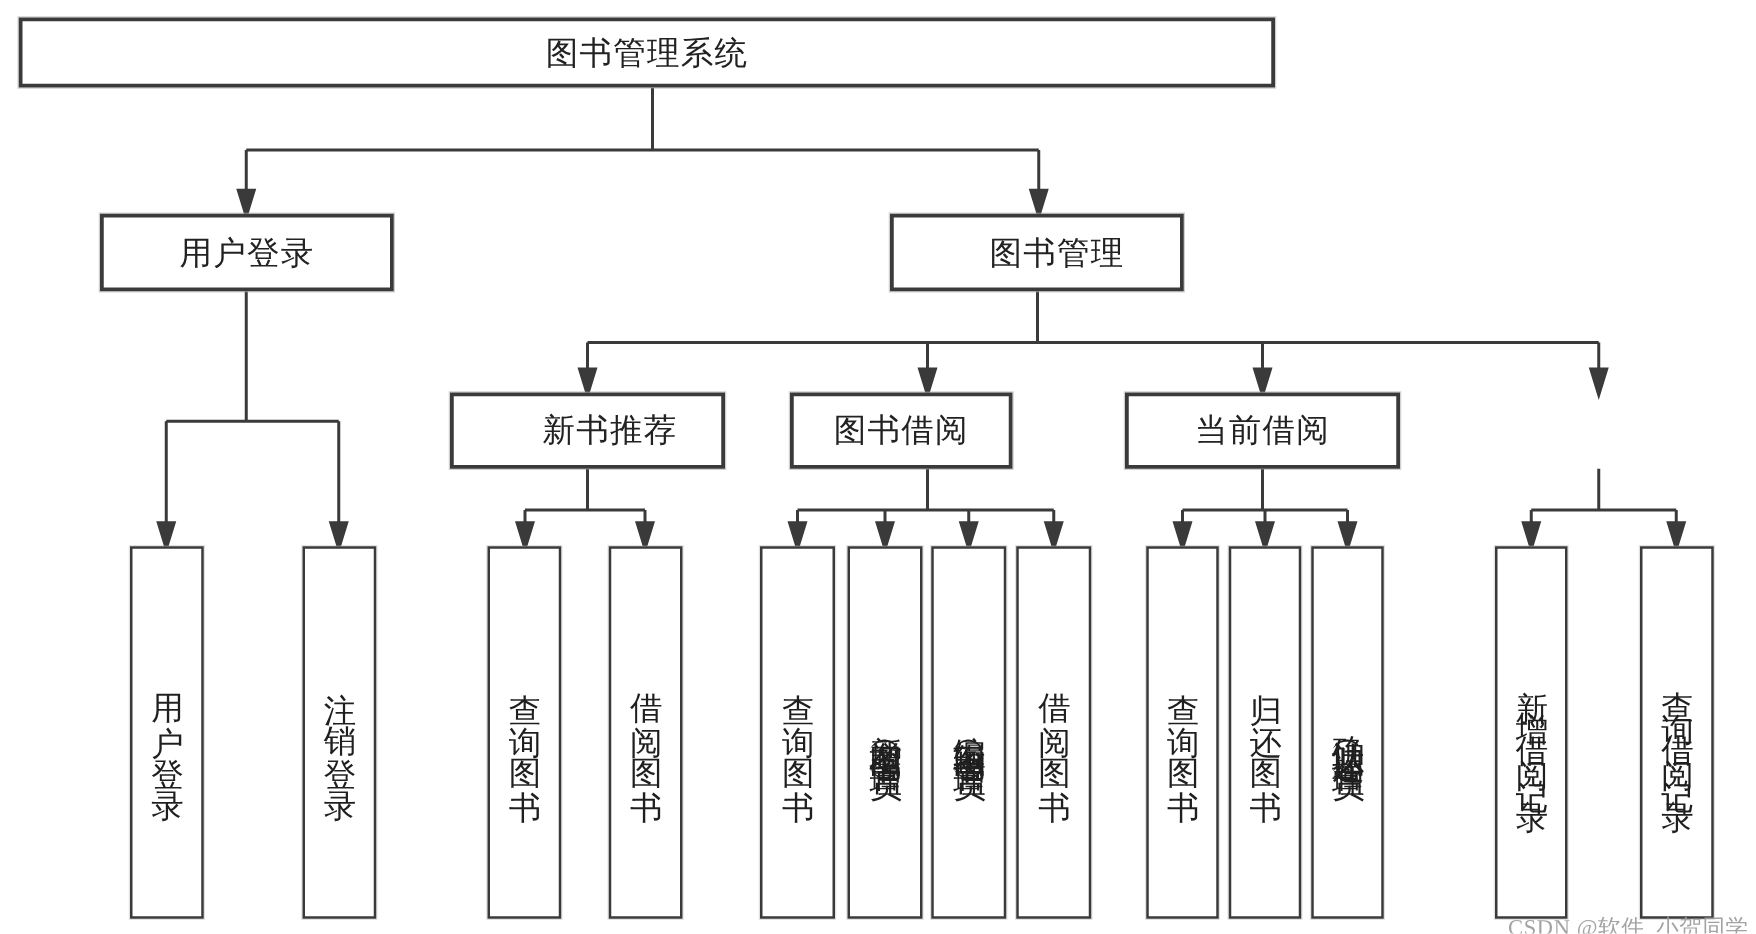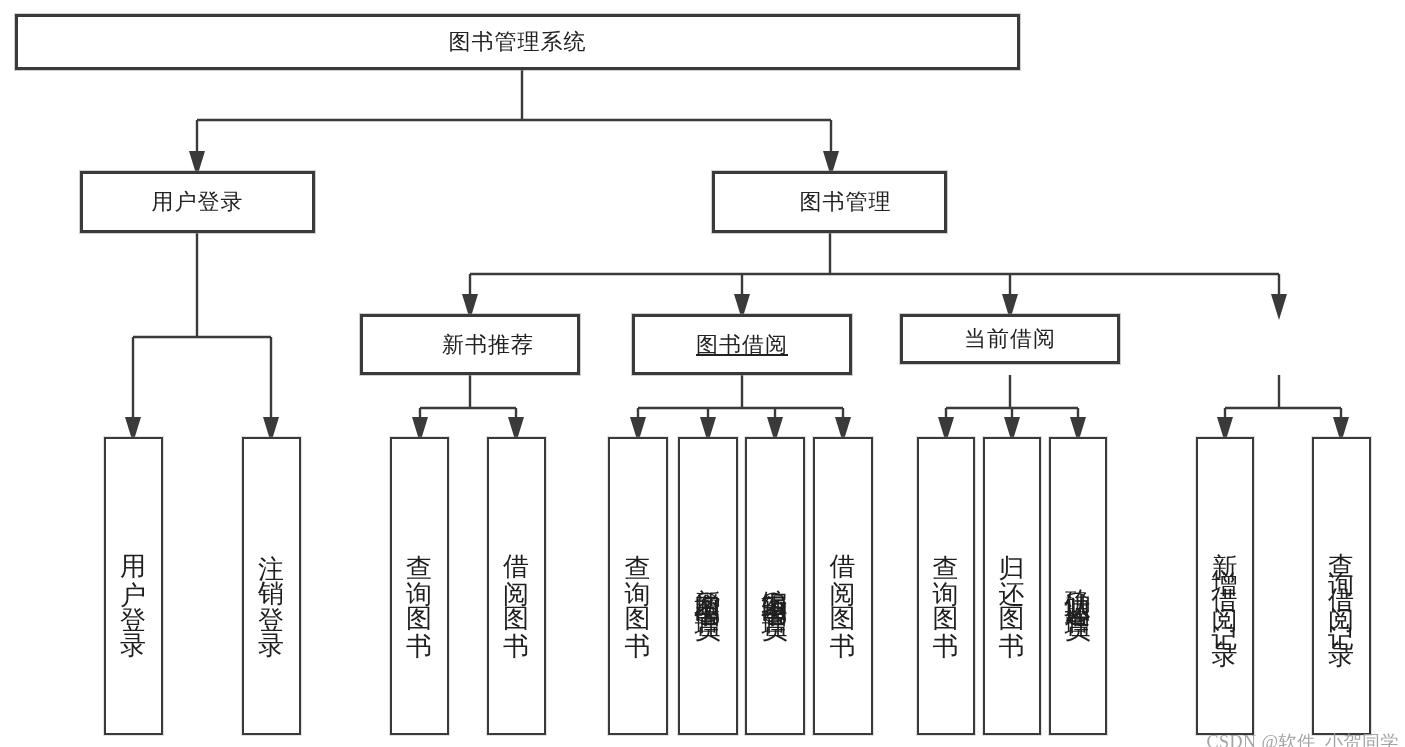--- a/index.html
+++ b/index.html
@@ -26,21 +26,21 @@
     border: 2px solid #3a3a3a;
     display: flex;
     align-items: center;
     justify-content: center;
     color: #222222;
     z-index: 2;
   }
   .node.big {
     border-width: 3px;
     box-shadow: 0 0 0 1px rgba(150,150,150,0.45);
-    font-size: 22px;
+    font-size: 26px;
     letter-spacing: 1px;
   }
   .node.leaf {
     border-width: 2px;
     box-shadow: 0 0 0 1px rgba(160,160,160,0.30);
   }
   .vtext {
     writing-mode: vertical-rl;
     text-orientation: mixed;
     font-size: 26px;
@@ -107,24 +107,24 @@
   <div class="node big" style="left:80px; top:171px; width:235px; height:62px;">
     <span>用户登录</span>
   </div>
   <div class="node big" style="left:712px; top:171px; width:235px; height:62px;padding-left:32px;">
     <span>图书管理</span>
   </div>
 
   <div class="node big" style="left:360px; top:314px; width:220px; height:61px;padding-left:36px;">
     <span>新书推荐</span>
   </div>
-  <div class="node big" style="left:632px; top:314px; width:220px; height:61px;text-decoration:underline;">
+  <div class="node big" style="left:632px; top:314px; width:178px; height:61px;">
     <span>图书借阅</span>
   </div>
-  <div class="node big" style="left:900px; top:314px; width:220px; height:50px;">
+  <div class="node big" style="left:900px; top:314px; width:220px; height:61px;">
     <span>当前借阅</span>
   </div>
 
   <div class="node leaf" style="left:104px; top:437px; width:59px; height:298px;">
     <span class="vtext" style="letter-spacing: 26px;">用户登录</span>
   </div>
   <div class="node leaf" style="left:242px; top:437px; width:59px; height:298px;">
     <span class="vtext" style="letter-spacing: 26px;">注销登录</span>
   </div>
 

